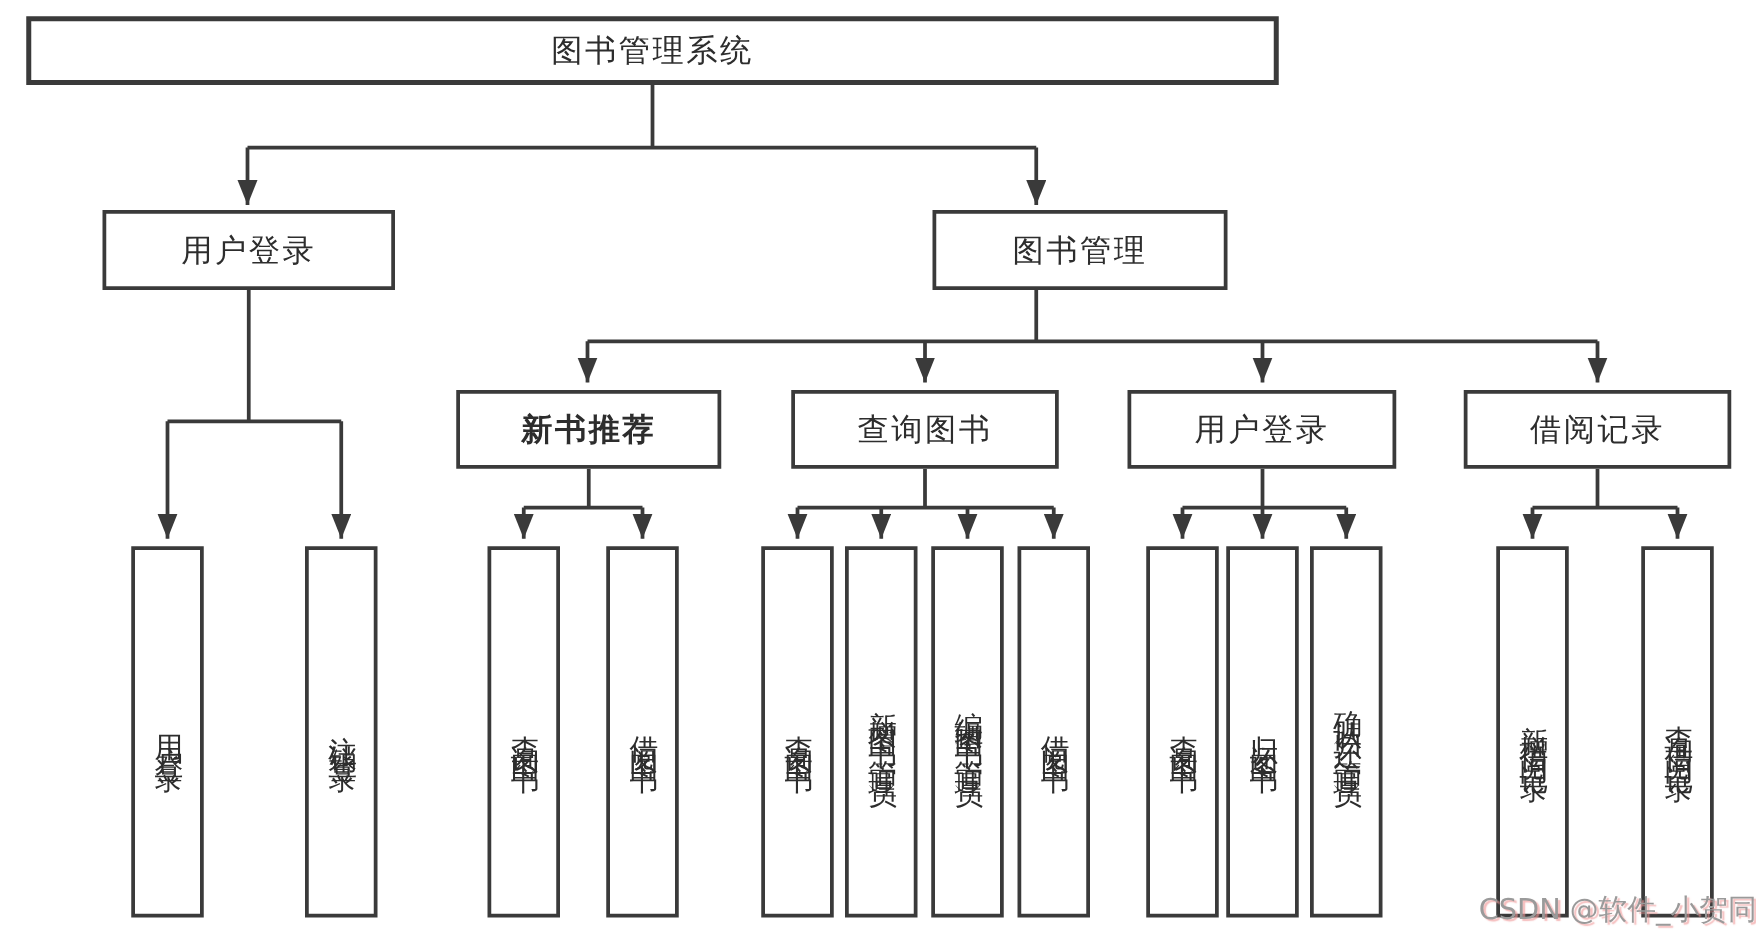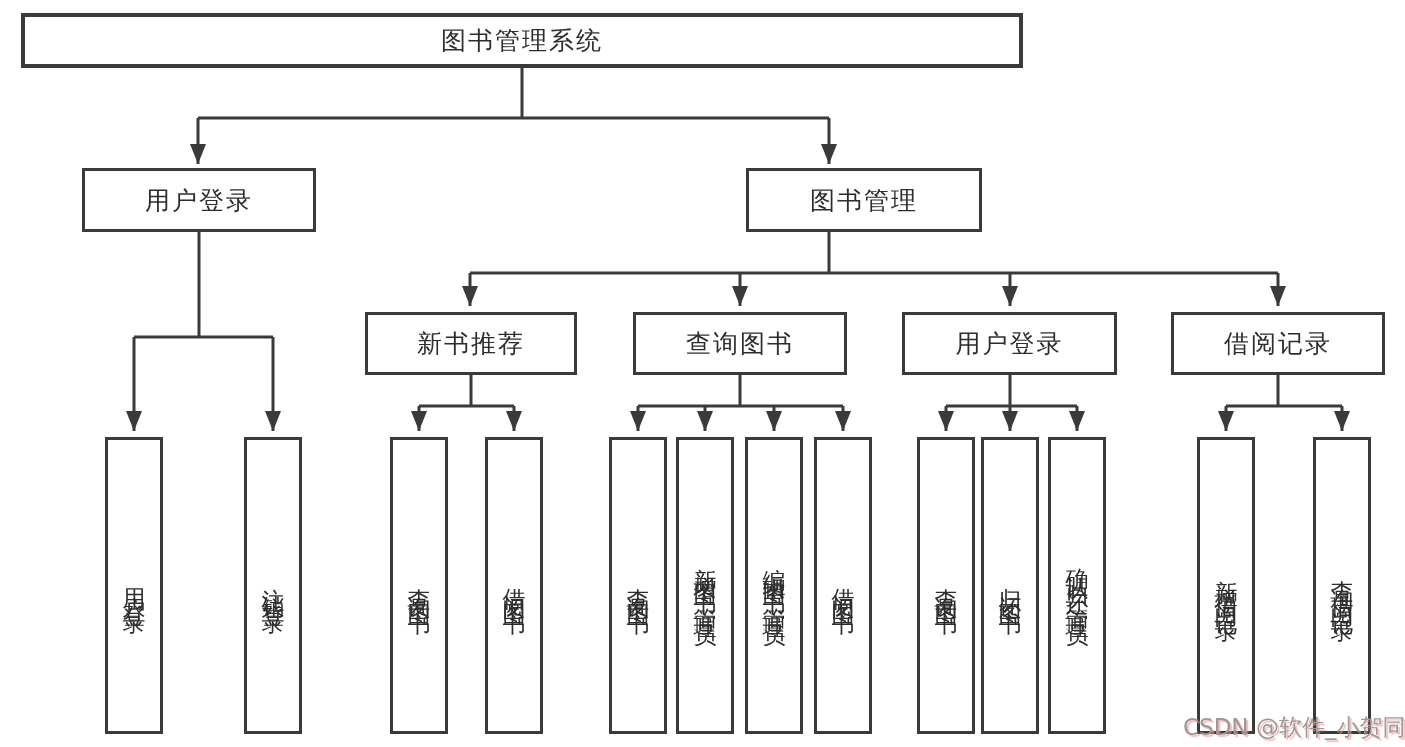--- a/index.html
+++ b/index.html
@@ -80,21 +80,21 @@
     <span class="hlabel">图书管理系统</span>
   </div>
 
   <div class="box" style="left:82px;top:168px;width:234px;height:64px;">
     <span class="hlabel">用户登录</span>
   </div>
   <div class="box" style="left:712px;top:168px;width:236px;height:64px;margin-left:34px;">
     <span class="hlabel">图书管理</span>
   </div>
 
-  <div class="box" style="left:365px;top:312px;width:212px;height:63px;">
+  <div class="box" style="left:365px;top:312px;width:212px;height:63px;font-weight:bold;">
     <span class="hlabel">新书推荐</span>
   </div>
   <div class="box" style="left:633px;top:312px;width:214px;height:63px;">
     <span class="hlabel">查询图书</span>
   </div>
   <div class="box" style="left:902px;top:312px;width:215px;height:63px;">
     <span class="hlabel">用户登录</span>
   </div>
   <div class="box" style="left:1171px;top:312px;width:214px;height:63px;">
     <span class="hlabel">借阅记录</span>

